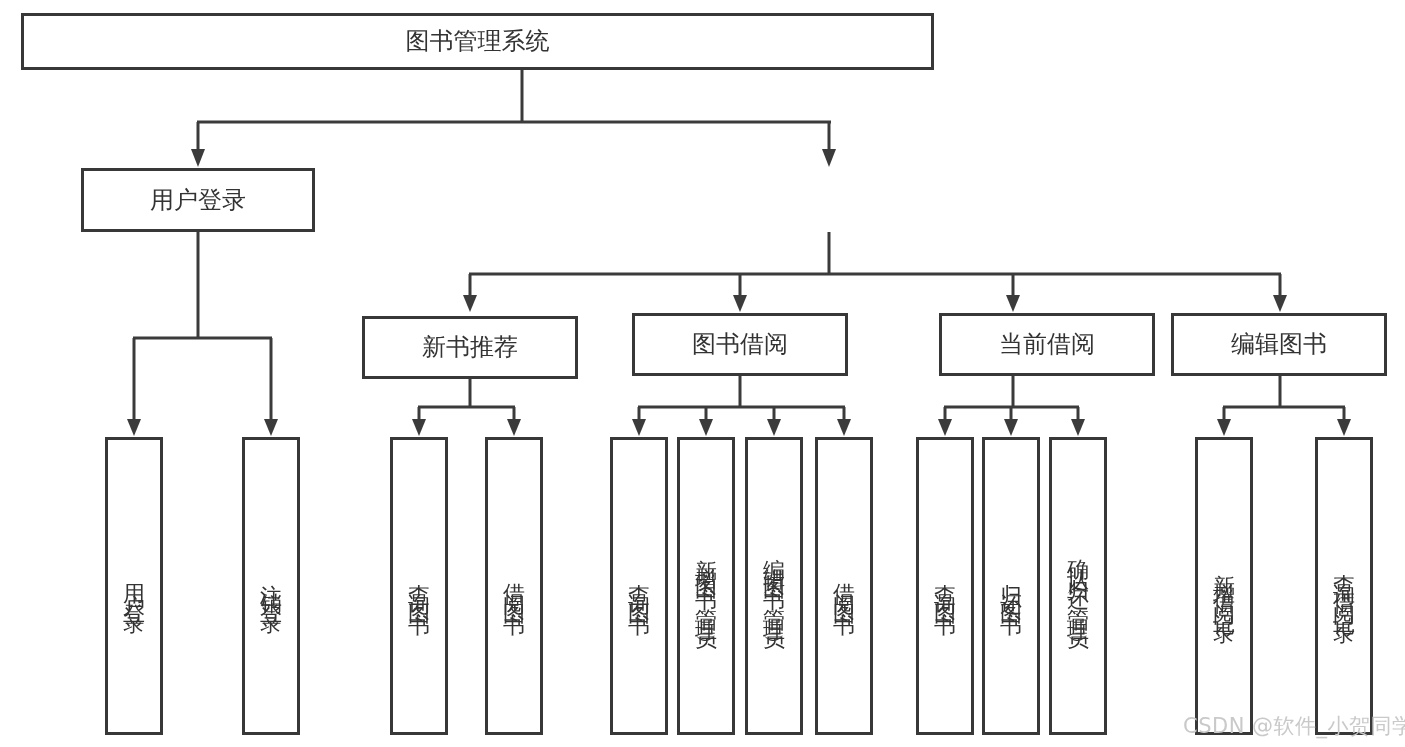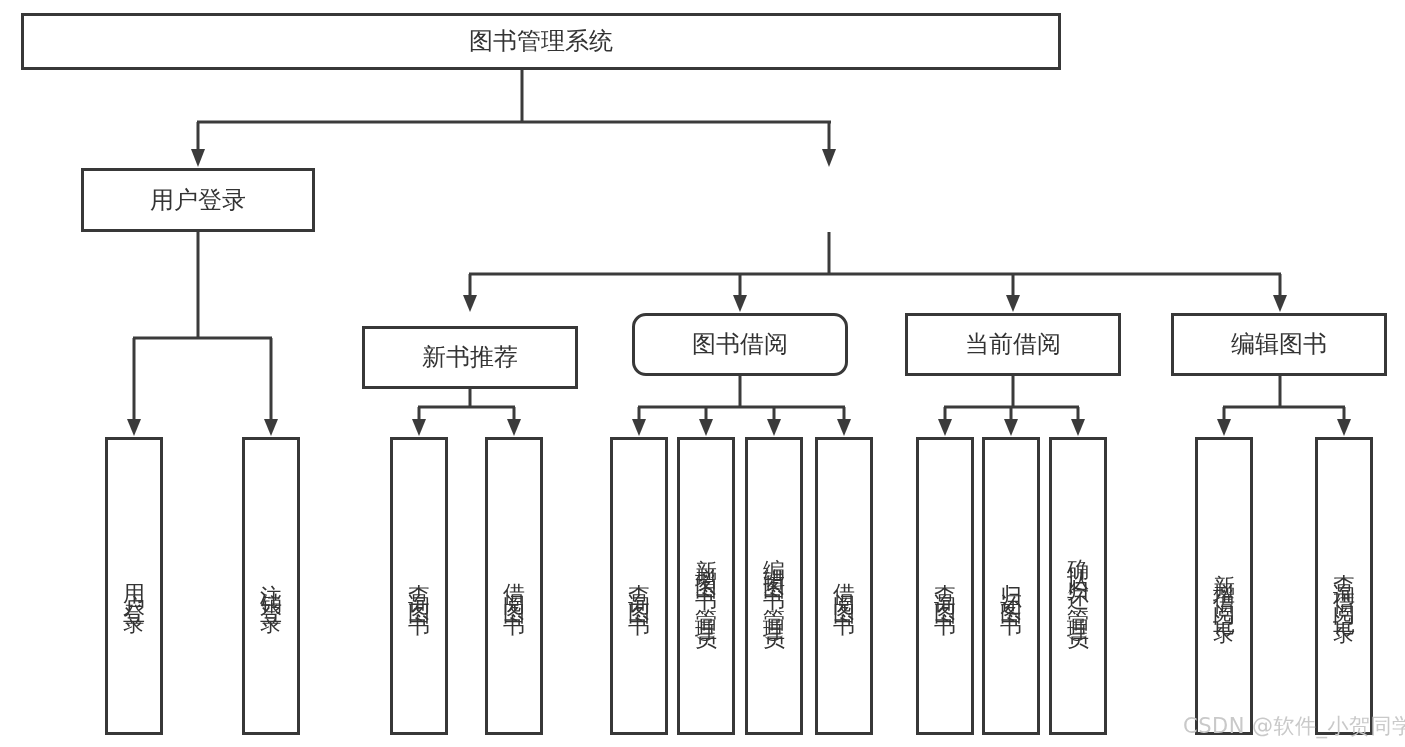--- a/index.html
+++ b/index.html
@@ -35,26 +35,26 @@
   }
   .leaf .lbl {
     writing-mode: vertical-rl;
     text-orientation: upright;
     font-size: 22px;
     letter-spacing: 10px;
     line-height: 1.0;
     white-space: normal;
   }
   
-  .n-root           { left: 21px;   top: 13px;  width: 1040px; height: 57px; }
+  .n-root           { left: 21px;   top: 13px;  width: 913px; height: 57px; }
   .n-user-login     { left: 81px;   top: 168px; width: 234px;  height: 64px; }
   .n-book-mgmt      { left: 712px;  top: 168px; width: 235px;  height: 64px; }
-  .n-new-books      { left: 362px;  top: 326px; width: 216px;  height: 63px; }
-  .n-book-borrow    { left: 632px;  top: 313px; width: 216px;  height: 63px; border-radius: 14px; }
-  .n-current-borrow { left: 905px;  top: 313px; width: 216px;  height: 63px; }
+  .n-new-books      { left: 362px;  top: 316px; width: 216px;  height: 63px; }
+  .n-book-borrow    { left: 632px;  top: 313px; width: 216px;  height: 63px; }
+  .n-current-borrow { left: 939px;  top: 313px; width: 216px;  height: 63px; }
   .n-borrow-records { left: 1171px; top: 313px; width: 216px;  height: 63px; }
   .leaf { top: 437px; width: 58px; height: 298px; }
   .n-ul-0 { left: 105px; }
   .n-ul-1 { left: 242px; }
   .n-nb-0 { left: 390px; }
   .n-nb-1 { left: 485px; }
   .n-bb-0 { left: 610px; }
   .n-bb-1 { left: 677px; }
   .n-bb-2 { left: 745px; }
   .n-bb-3 { left: 815px; }

